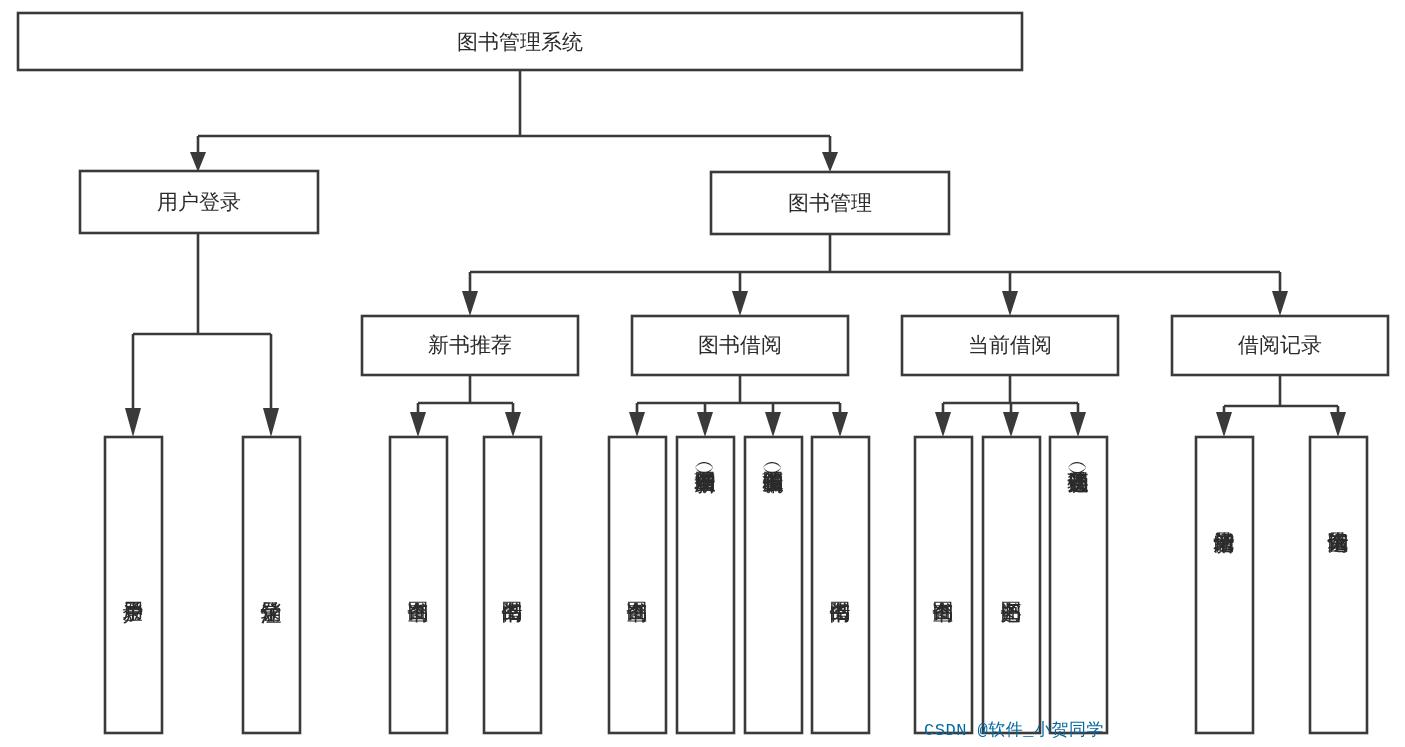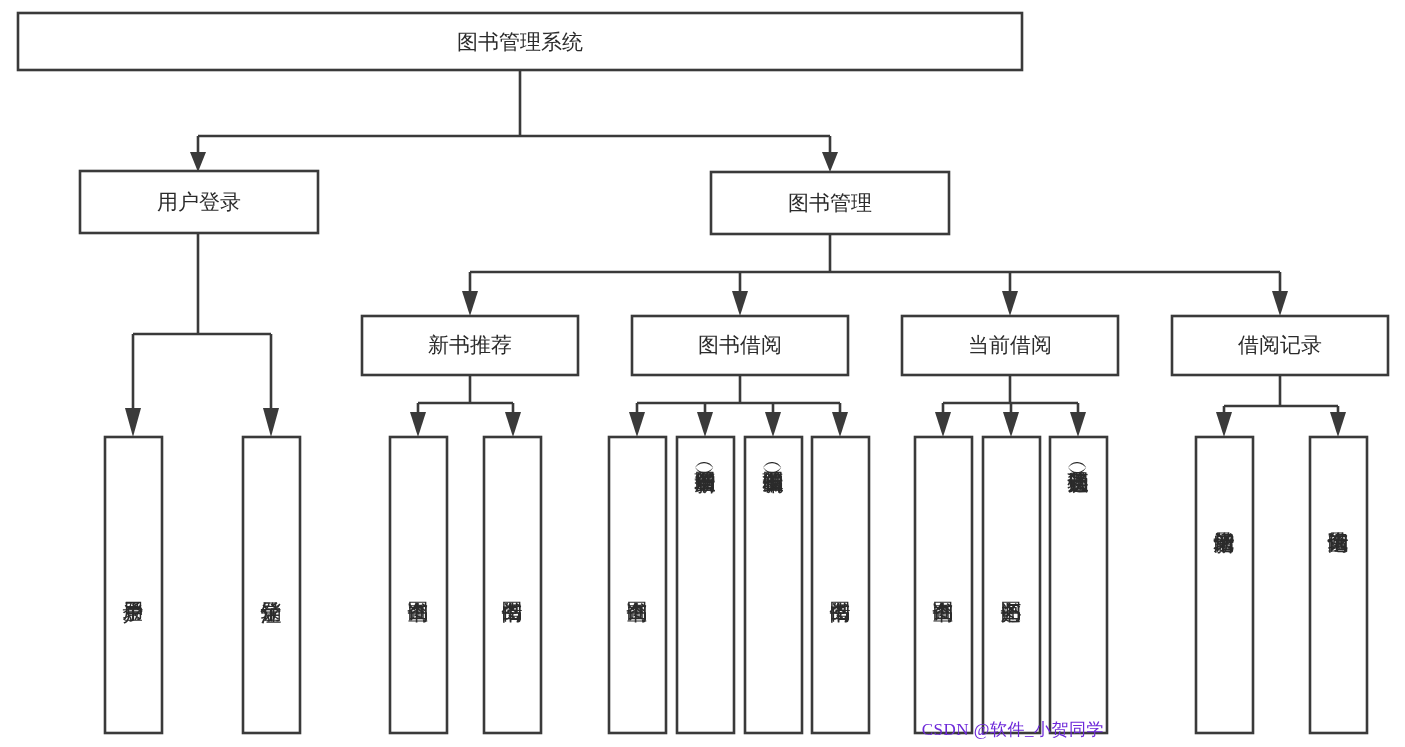--- a/index.html
+++ b/index.html
@@ -53,23 +53,23 @@
   .node-label-v {
     font-family: "DejaVu Sans", "Liberation Sans", sans-serif;
     font-size: 21px;
     fill: #2b2b2b;
     text-anchor: middle;
   }
   .watermark {
     position: absolute;
     right: 8px;
     bottom: 6px;
-    font-family: Liberation Serif, serif;
+    font-family: Liberation Mono, monospace;
     font-size: 17px;
-    color: #6d28d9;
+    color: #0369a1;
     letter-spacing: 0.5px;
     white-space: nowrap;
     user-select: none;
   }
 </style>
 </head>
 <body>
 
 <div id="diagram-root">
 

